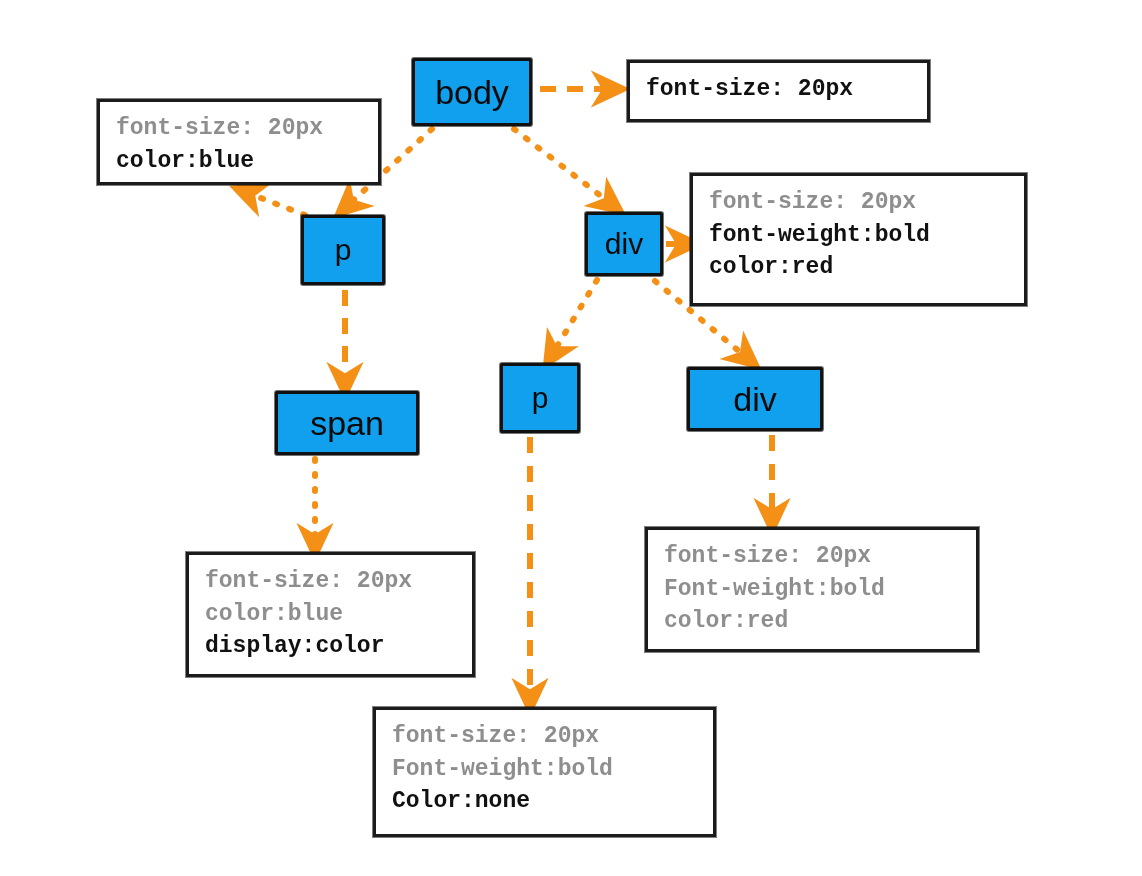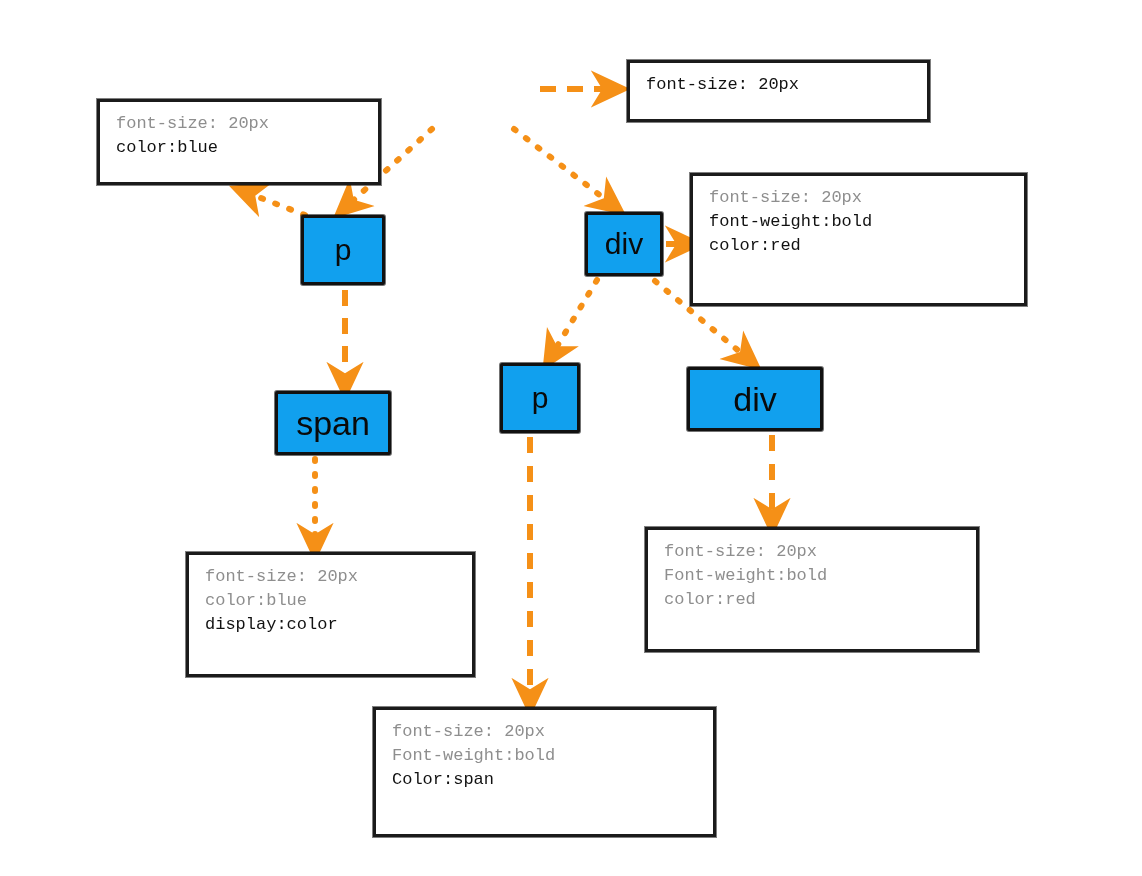--- a/index.html
+++ b/index.html
@@ -53,33 +53,33 @@
     position: absolute;
     background: #ffffff;
     border: 3px solid #1b1b1b;
     box-sizing: border-box;
     z-index: 2;
     padding: 10px 16px 12px 16px;
     box-shadow: 0 0 0 1px rgba(0,0,0,0.5);
   }
   .stylebox .decl {
     font-family: "Liberation Mono", monospace;
-    font-size: 17px;
+    font-size: 23px;
     line-height: 1.42;
-    font-weight: normal;
+    font-weight: bold;
     white-space: pre;
   }
   .decl.muted { color: #8e8e8e; }
   .decl.strong { color: #111111; }
 
   
   #node-body   { left: 412px; top: 58px;  width: 120px; height: 68px; }
   #node-p-1    { left: 301px; top: 215px; width: 84px;  height: 70px; }
   #node-div-1  { left: 585px; top: 212px; width: 78px;  height: 64px; }
-  #node-span   { left: 275px; top: 391px; width: 116px; height: 64px; }
+  #node-span   { left: 275px; top: 391px; width: 144px; height: 64px; }
   #node-p-2    { left: 500px; top: 363px; width: 80px;  height: 70px; }
   #node-div-2  { left: 687px; top: 367px; width: 136px; height: 64px; }
 
   #style-body  { left: 627px; top: 60px;  width: 303px; height: 62px; }
   #style-p-1   { left: 97px;  top: 99px;  width: 284px; height: 86px; }
   #style-div-1 { left: 690px; top: 173px; width: 337px; height: 133px; }
   #style-span  { left: 186px; top: 552px; width: 289px; height: 125px; }
   #style-div-2 { left: 645px; top: 527px; width: 334px; height: 125px; }
   #style-p-2   { left: 373px; top: 707px; width: 343px; height: 130px; }
 </style>
@@ -114,20 +114,23 @@
       <path d="M 655 281 L 746 357" stroke-dasharray="2 13" stroke-linecap="round"></path>
 
       <path d="M 315 459 L 315 542" stroke-dasharray="2 13" stroke-linecap="round"></path>
 
       <path d="M 530 437 L 530 697" stroke-dasharray="16 13"></path>
 
       <path d="M 772 435 L 772 517" stroke-dasharray="16 13"></path>
     </g>
   </svg>
 
+  <div class="node" id="node-body">
+    <span class="node-label">body</span>
+  </div>
 
   <div class="node small" id="node-p-1">
     <span class="node-label">p</span>
   </div>
 
   <div class="node small" id="node-div-1">
     <span class="node-label">div</span>
   </div>
 
   <div class="node" id="node-span">
@@ -165,16 +168,16 @@
 
   <div class="stylebox" id="style-div-2">
     <div class="decl muted">font-size: 20px</div>
     <div class="decl muted">Font-weight:bold</div>
     <div class="decl muted">color:red</div>
   </div>
 
   <div class="stylebox" id="style-p-2">
     <div class="decl muted">font-size: 20px</div>
     <div class="decl muted">Font-weight:bold</div>
-    <div class="decl strong">Color:span</div>
+    <div class="decl strong">Color:none</div>
   </div>
 
 </div>
 
 </body></html>

